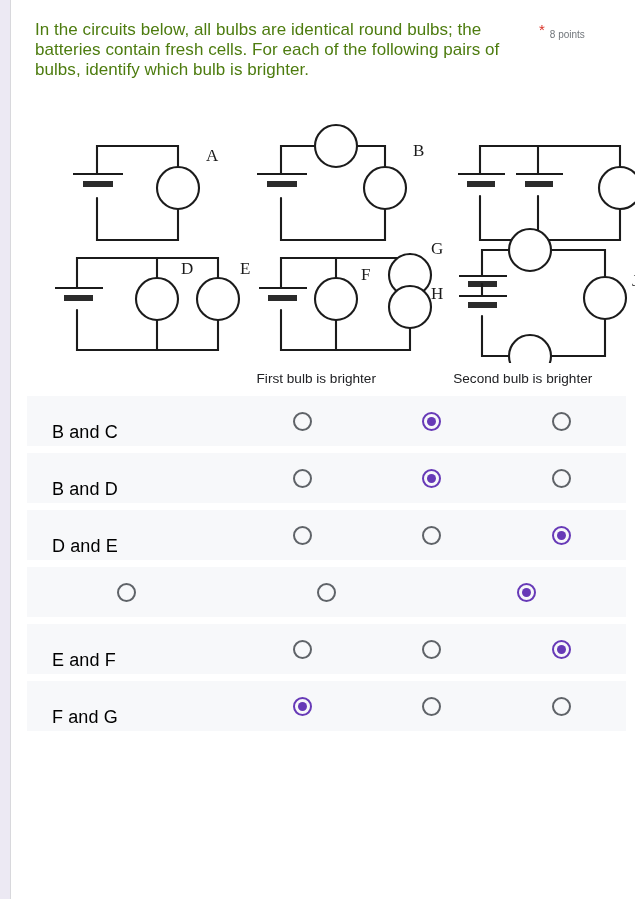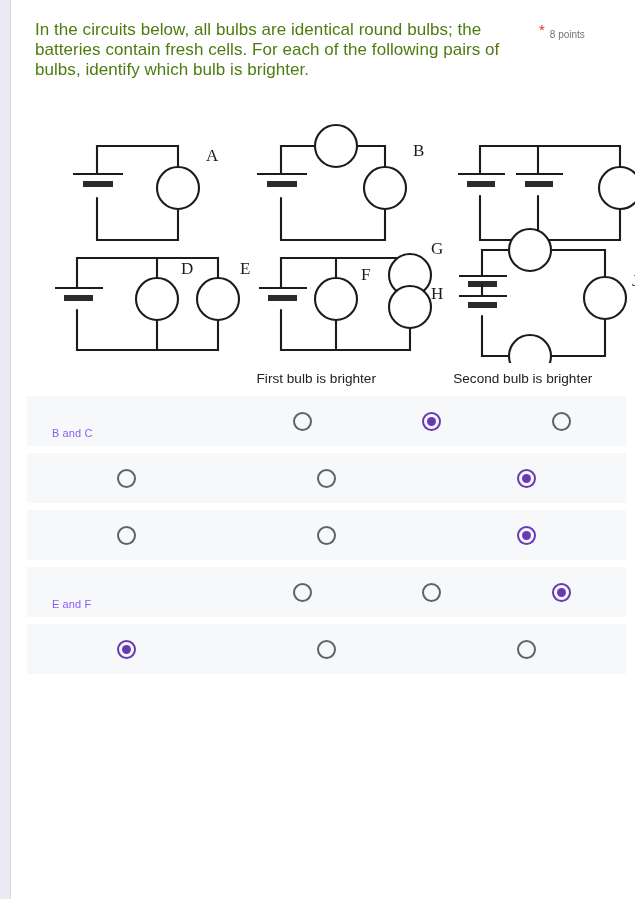--- a/index.html
+++ b/index.html
@@ -94,22 +94,22 @@
   }
 
   .grid-row {
     display: flex;
     align-items: center;
     height: 50px;
     background: #f7f8fa;
     margin-bottom: 7px;
   }
   .row-label {
-    font-size: 11px;
-    color: #8b5cf6;
+    font-size: 18px;
+    color: #000000;
     padding-left: 25px;
     letter-spacing: .1px;
     margin-top: 23px;
   }
 
   .radio {
     width: 19px;
     height: 19px;
     border-radius: 50%;
     border: 2px solid #5f6368;
@@ -255,20 +255,33 @@
             <div class="radio" role="radio" aria-checked="false" aria-label="B and C – First bulb is brighter"></div>
           </div>
           <div class="opt-cell">
             <div class="radio checked" role="radio" aria-checked="true" aria-label="B and C – Second bulb is brighter"></div>
           </div>
           <div class="opt-cell">
             <div class="radio" role="radio" aria-checked="false" aria-label="B and C – Both are nearly the same brightness"></div>
           </div>
         </div>
         <div class="grid-row">
+          <div class="rowlabel-cell row-label">B and D</div>
+          <div class="opt-cell">
+            <div class="radio" role="radio" aria-checked="false" aria-label="B and D – First bulb is brighter"></div>
+          </div>
+          <div class="opt-cell">
+            <div class="radio checked" role="radio" aria-checked="true" aria-label="B and D – Second bulb is brighter"></div>
+          </div>
+          <div class="opt-cell">
+            <div class="radio" role="radio" aria-checked="false" aria-label="B and D – Both are nearly the same brightness"></div>
+          </div>
+        </div>
+        <div class="grid-row">
+          <div class="rowlabel-cell row-label">D and E</div>
           <div class="opt-cell">
             <div class="radio" role="radio" aria-checked="false" aria-label="D and E – First bulb is brighter"></div>
           </div>
           <div class="opt-cell">
             <div class="radio" role="radio" aria-checked="false" aria-label="D and E – Second bulb is brighter"></div>
           </div>
           <div class="opt-cell">
             <div class="radio checked" role="radio" aria-checked="true" aria-label="D and E – Both are nearly the same brightness"></div>
           </div>
         </div>
@@ -289,20 +302,21 @@
             <div class="radio" role="radio" aria-checked="false" aria-label="E and F – First bulb is brighter"></div>
           </div>
           <div class="opt-cell">
             <div class="radio" role="radio" aria-checked="false" aria-label="E and F – Second bulb is brighter"></div>
           </div>
           <div class="opt-cell">
             <div class="radio checked" role="radio" aria-checked="true" aria-label="E and F – Both are nearly the same brightness"></div>
           </div>
         </div>
         <div class="grid-row">
+          <div class="rowlabel-cell row-label">F and G</div>
           <div class="opt-cell">
             <div class="radio checked" role="radio" aria-checked="true" aria-label="F and G – First bulb is brighter"></div>
           </div>
           <div class="opt-cell">
             <div class="radio" role="radio" aria-checked="false" aria-label="F and G – Second bulb is brighter"></div>
           </div>
           <div class="opt-cell">
             <div class="radio" role="radio" aria-checked="false" aria-label="F and G – Both are nearly the same brightness"></div>
           </div>
         </div>

